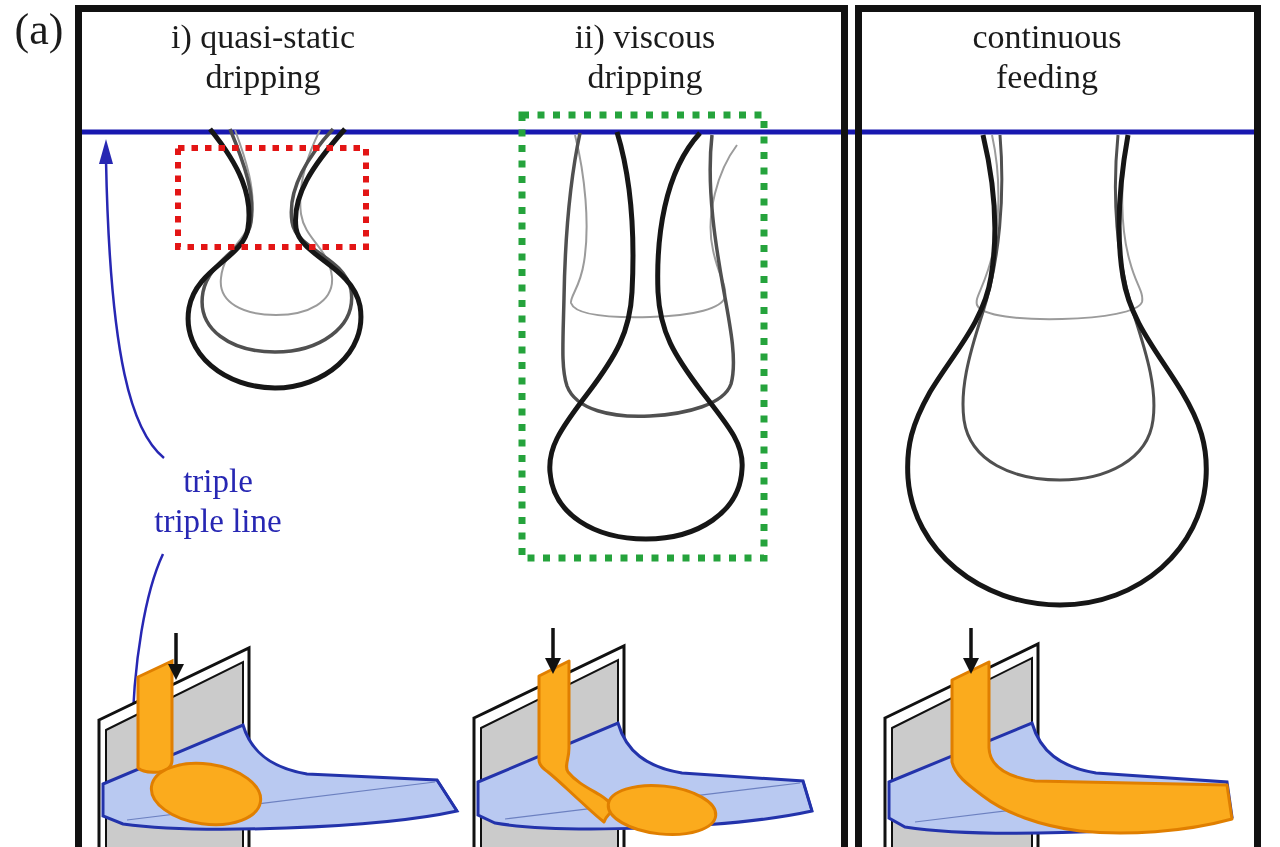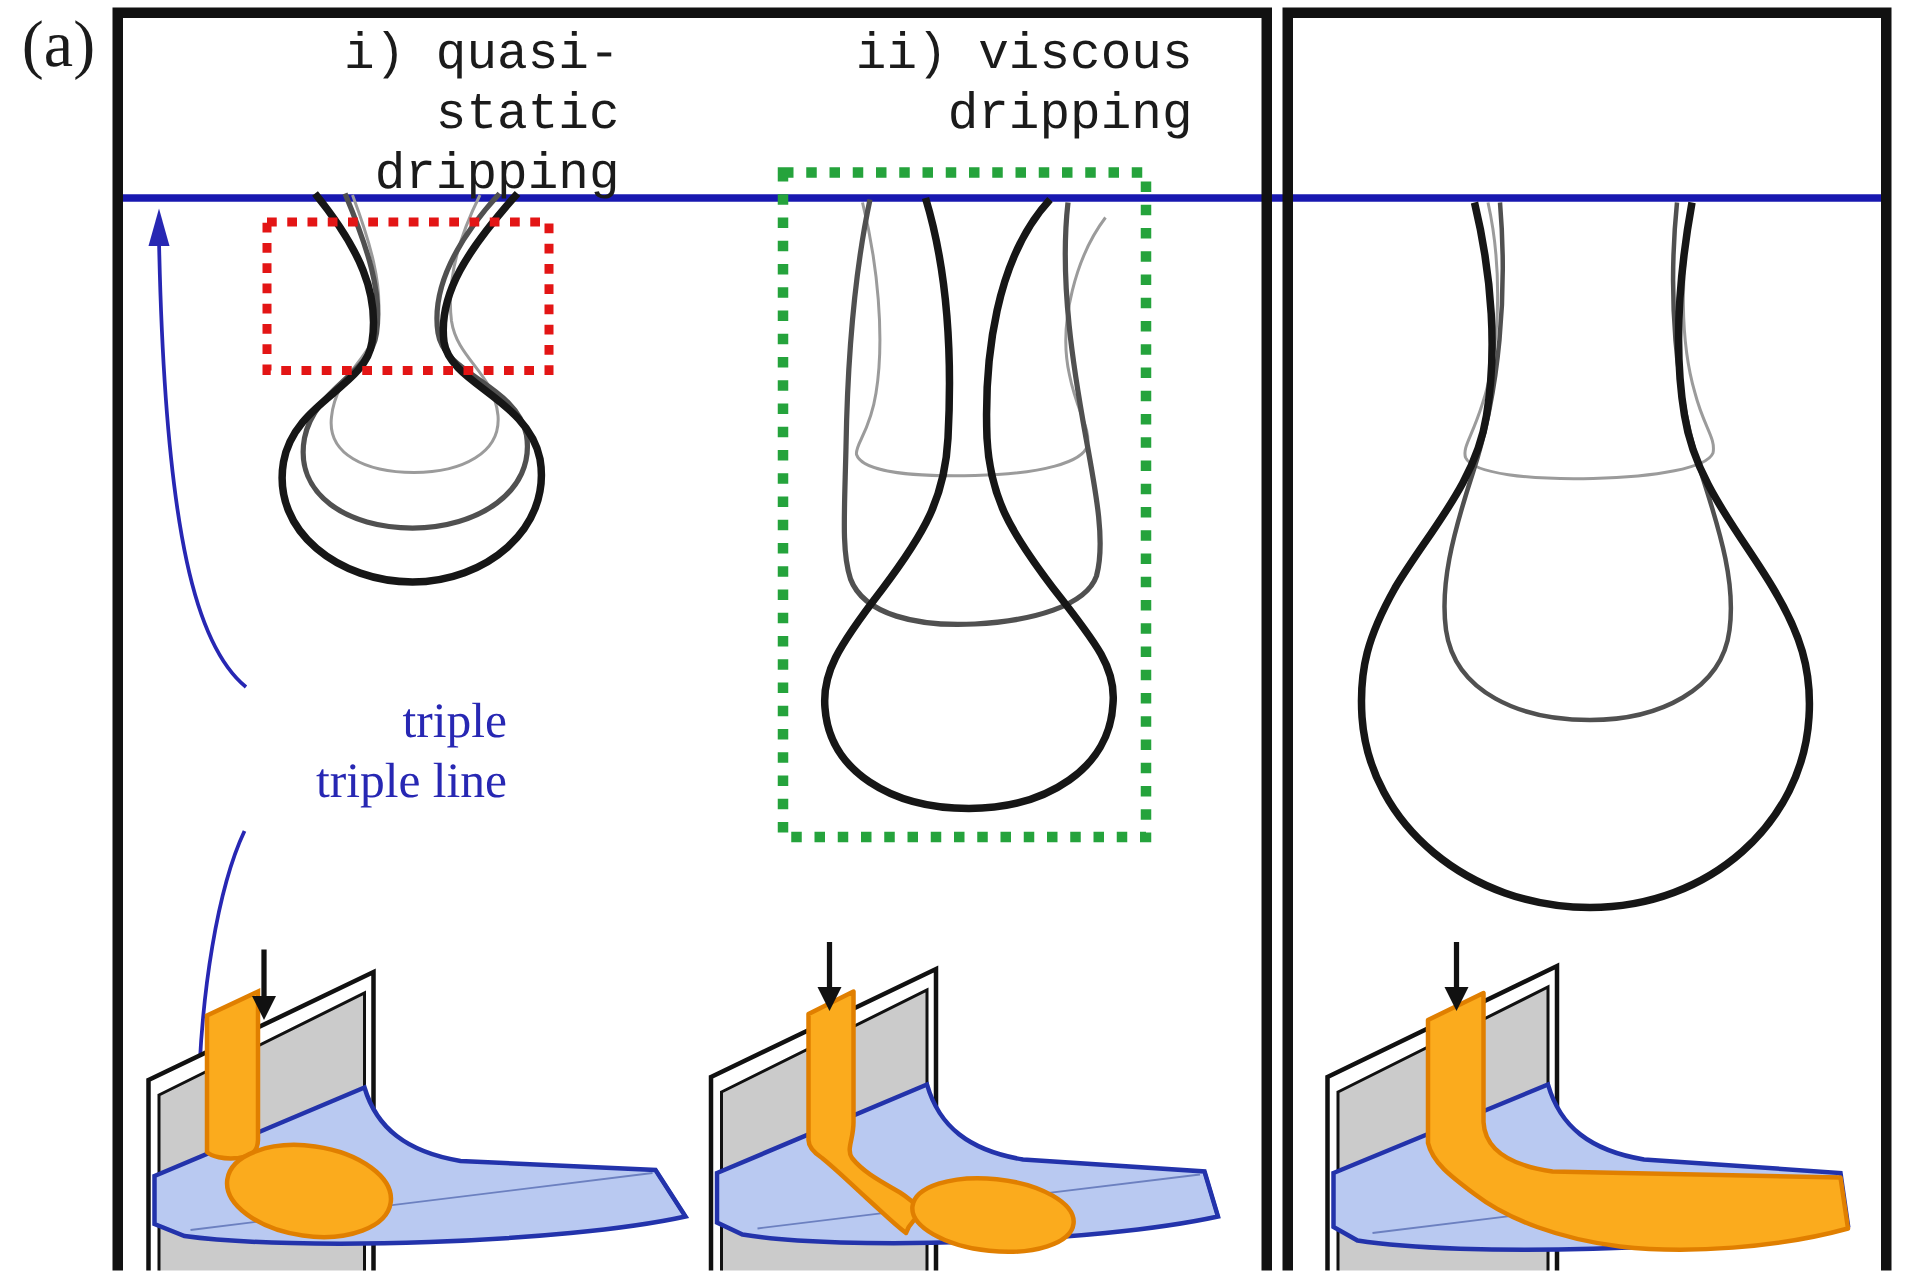--- a/index.html
+++ b/index.html
@@ -10,24 +10,24 @@
     --pool_edge:#2333ab; --pool_fold:#6c80c0; --stream_fill:#fbab1d;
     --stream_edge:#e07f00; --arrow_black:#111111; --background:#ffffff;
   }
   html,body{margin:0;padding:0;}
   body{width:1280px;height:847px;overflow:hidden;background:var(--background);
        font-family:"Liberation Serif", serif;}
   .stage{position:relative;width:1280px;height:847px;}
   svg.gfx{position:absolute;left:0;top:0;}
   .fig-label{position:absolute;left:4px;top:4px;width:70px;font-size:44px;
              color:var(--title_black);text-align:center;}
-  .col-title{position:absolute;top:17px;width:300px;text-align:right;
-             font-size:34px;line-height:40px;color:var(--title_black);font-family:Liberation Mono, monospace;}
+  .col-title{position:absolute;top:17px;width:300px;text-align:center;
+             font-size:34px;line-height:40px;color:var(--title_black);}
   .col-title.t1{left:113px;} .col-title.t2{left:495px;} .col-title.t3{left:897px;}
-  .tcl-label{position:absolute;left:98px;top:461px;width:240px;text-align:right;
+  .tcl-label{position:absolute;left:98px;top:461px;width:240px;text-align:center;
              font-size:33px;line-height:40px;color:var(--annotation_blue);}
 </style>
 </head>
 <body>
 
 <div class="stage">
 
   <svg class="gfx" width="1280" height="847" viewBox="0 0 1280 847">
 
     <line x1="77" y1="132" x2="1257" y2="132" style="stroke:var(--surface_blue)" stroke-width="5"></line>
@@ -111,19 +111,23 @@
   <div class="col-title t1">
     <div>i) quasi-static</div>
     <div>dripping</div>
   </div>
 
   <div class="col-title t2">
     <div>ii) viscous</div>
     <div>dripping</div>
   </div>
 
+  <div class="col-title t3">
+    <div>continuous</div>
+    <div>feeding</div>
+  </div>
 
   <div class="tcl-label">
     <div>triple</div>
     <div>triple line</div>
   </div>
 
 </div>
 
 </body></html>

